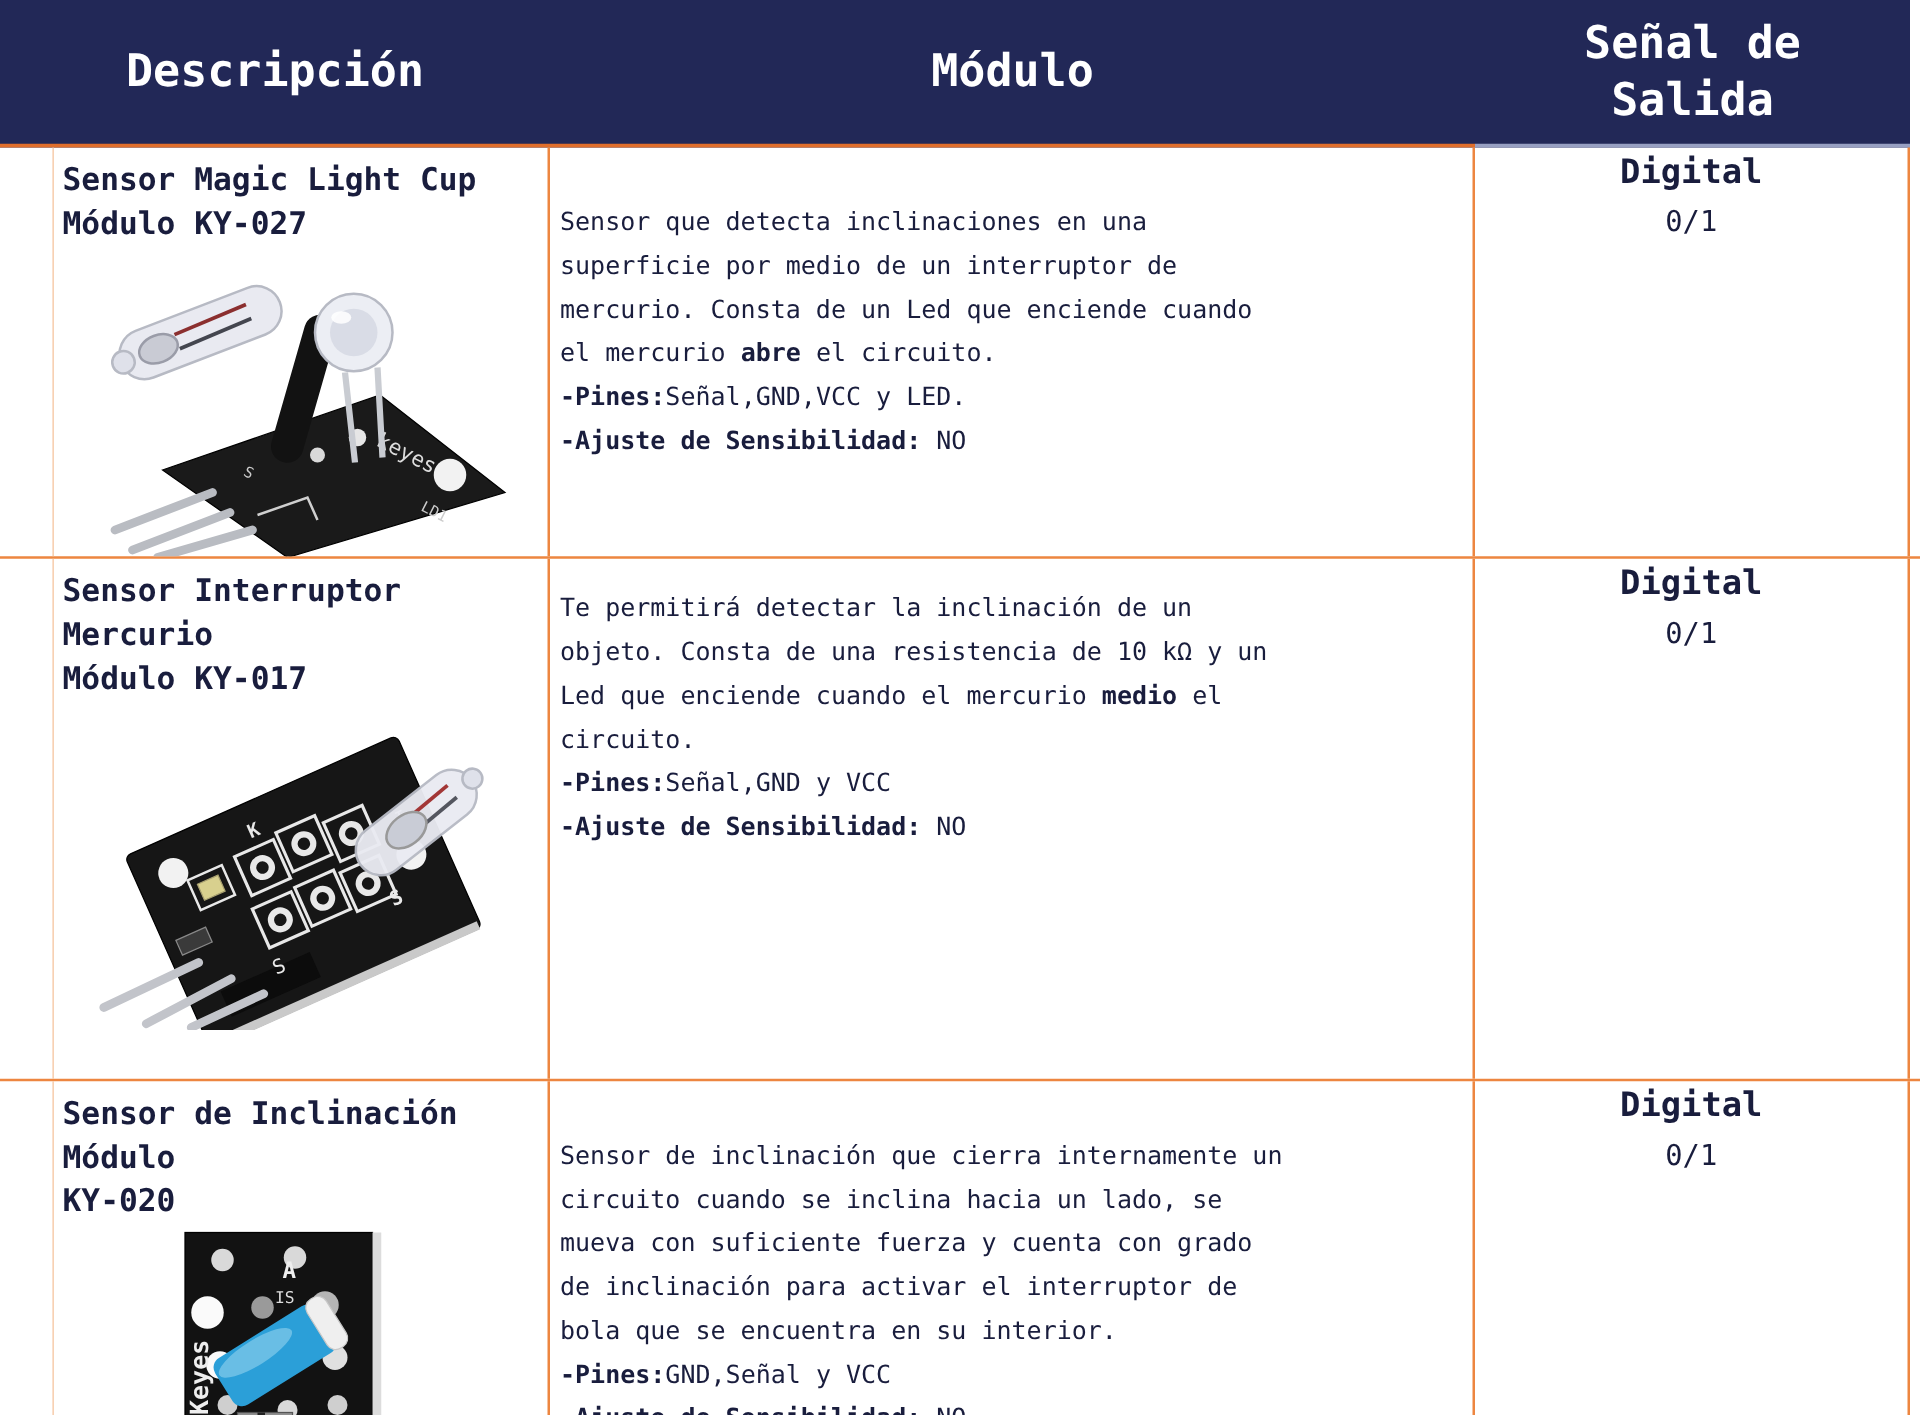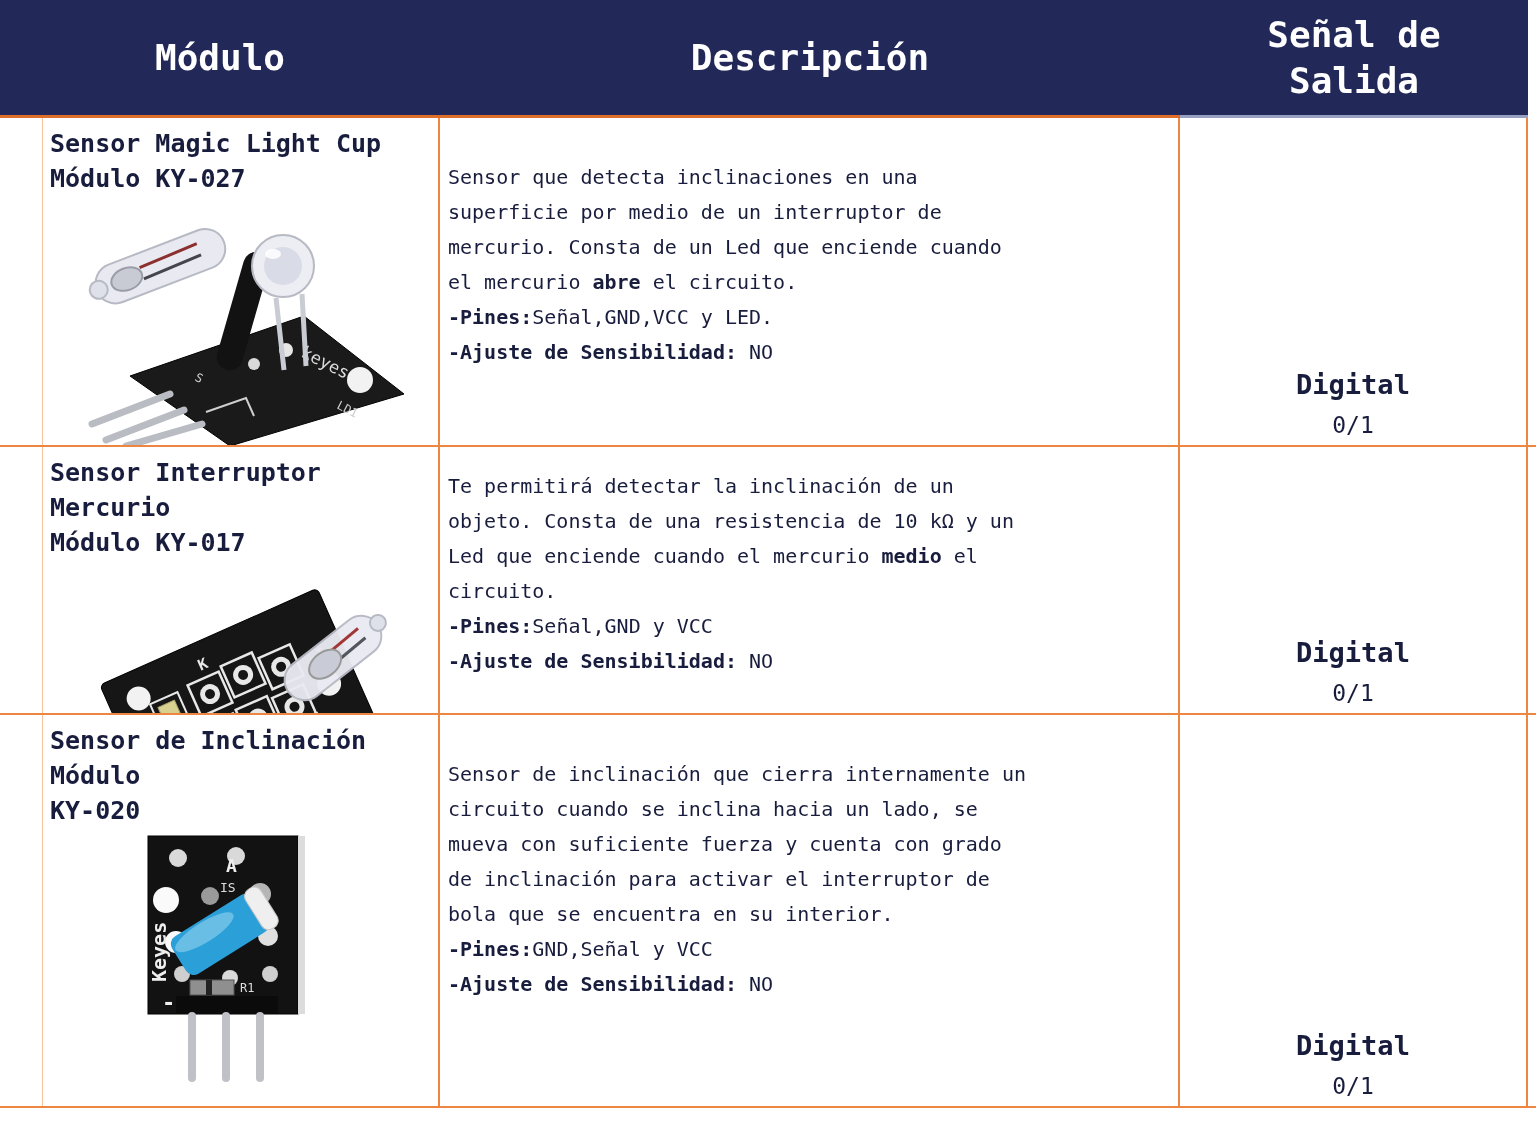--- a/index.html
+++ b/index.html
@@ -17,48 +17,48 @@
     border-bottom: 3px solid #E06E2B; text-align: center;
   }
   .hcell.signal { border-bottom-color: #98A0C2; white-space: pre-line; }
 
   
   .brow { display: grid; grid-template-columns: 440px 740px 348px; }
   .brow .cell { border-right: 2px solid #ED8640; overflow: hidden; }
   .brow .cell.module { border-left: 1px solid #F5C29B; }
   .brow { border-bottom: 2px solid #ED8640; }
   .row-1 { height: 329px; }
-  .row-2 { height: 268px; }
+  .row-2 { height: 418px; }
   .row-3 { height: 393px; }
 
   .module { padding: 8px 2px 0 7px; margin-left: 42px; }
   .module-title { font-weight: bold; font-size: 25px; line-height: 35px; white-space: pre-line; }
   .photo { display: block; margin: 2px auto 0 auto; }
 
   .desc { padding: 42px 6px 0 8px; font-size: 20px; line-height: 35px; white-space: pre-wrap; }
   .row-2 .desc { padding-top: 22px; }
   .b { font-weight: bold; }
 
-  .sigcell { display: flex; flex-direction: column; align-items: center; justify-content: flex-end; }
+  .sigcell { display: flex; flex-direction: column; align-items: center; justify-content: flex-start; }
   .sig-type { font-weight: bold; font-size: 27px; line-height: 40px; }
   .sig-val { font-size: 23px; line-height: 40px; }
 
   svg text { font-family: "DejaVu Sans Mono", monospace; }
 </style>
 </head>
 <body>
 
 <div class="table">
 
   <div class="hrow">
     <div class="hcell">
+      <span>Descripción</span>
+    </div>
+    <div class="hcell">
       <span>Módulo</span>
-    </div>
-    <div class="hcell">
-      <span>Descripción</span>
     </div>
     <div class="hcell signal">
       <span>Señal de
 Salida</span>
     </div>
   </div>
 
   <div class="brow row-1">
     <div class="cell module">
       <div class="module-title">Sensor Magic Light Cup

